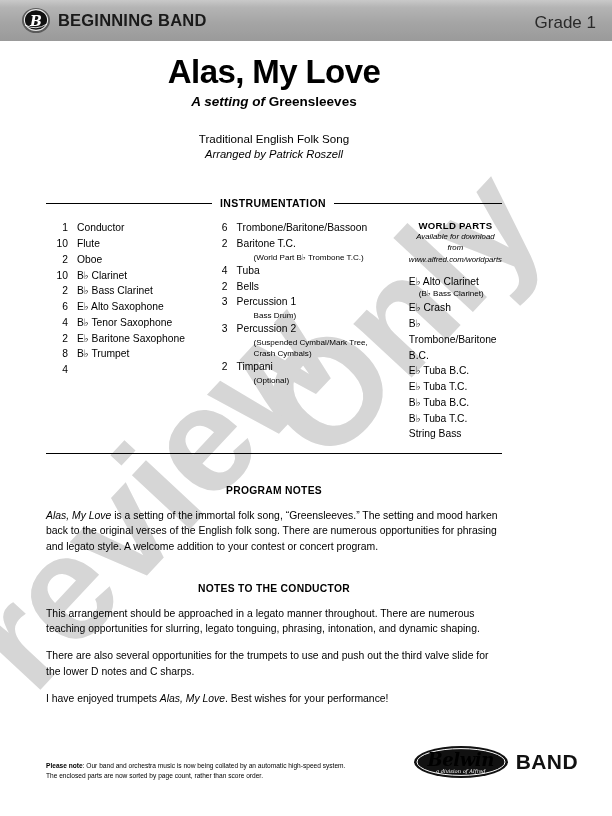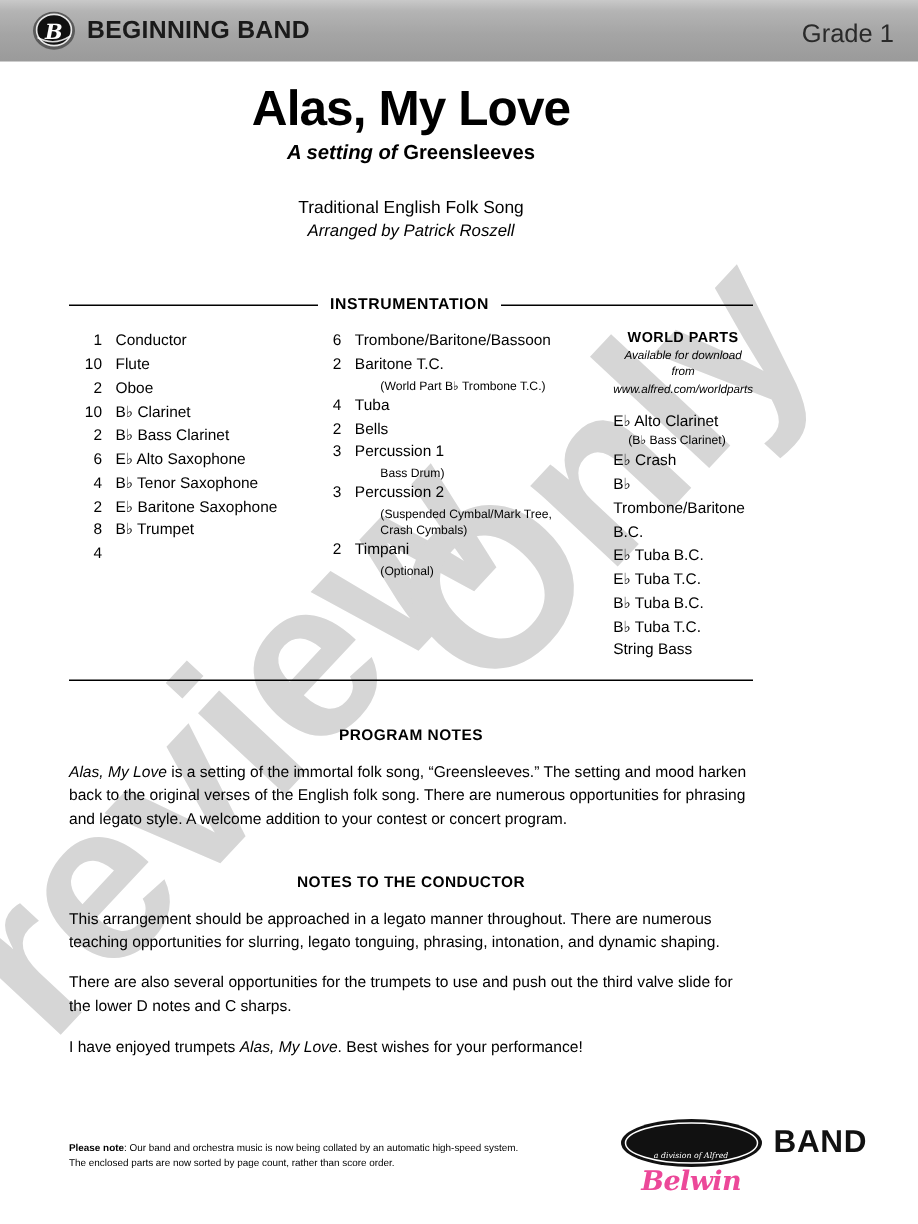--- a/index.html
+++ b/index.html
@@ -258,23 +258,22 @@
   .belwin-word {
     position: absolute;
     left: 6px;
     top: 4px;
     width: 84px;
     text-align: center;
     font-family: "DejaVu Serif", serif;
     font-style: italic;
     font-weight: bold;
     font-size: 18px;
-    color: #ec4899;
+    color: #000000;
     letter-spacing: -0.4px;
-    margin-top: 28px;
   }
   .belwin-division {
     position: absolute;
     left: 0;
     top: 23px;
     width: 96px;
     text-align: center;
     font-family: "DejaVu Serif", serif;
     font-style: italic;
     font-size: 5.2px;

